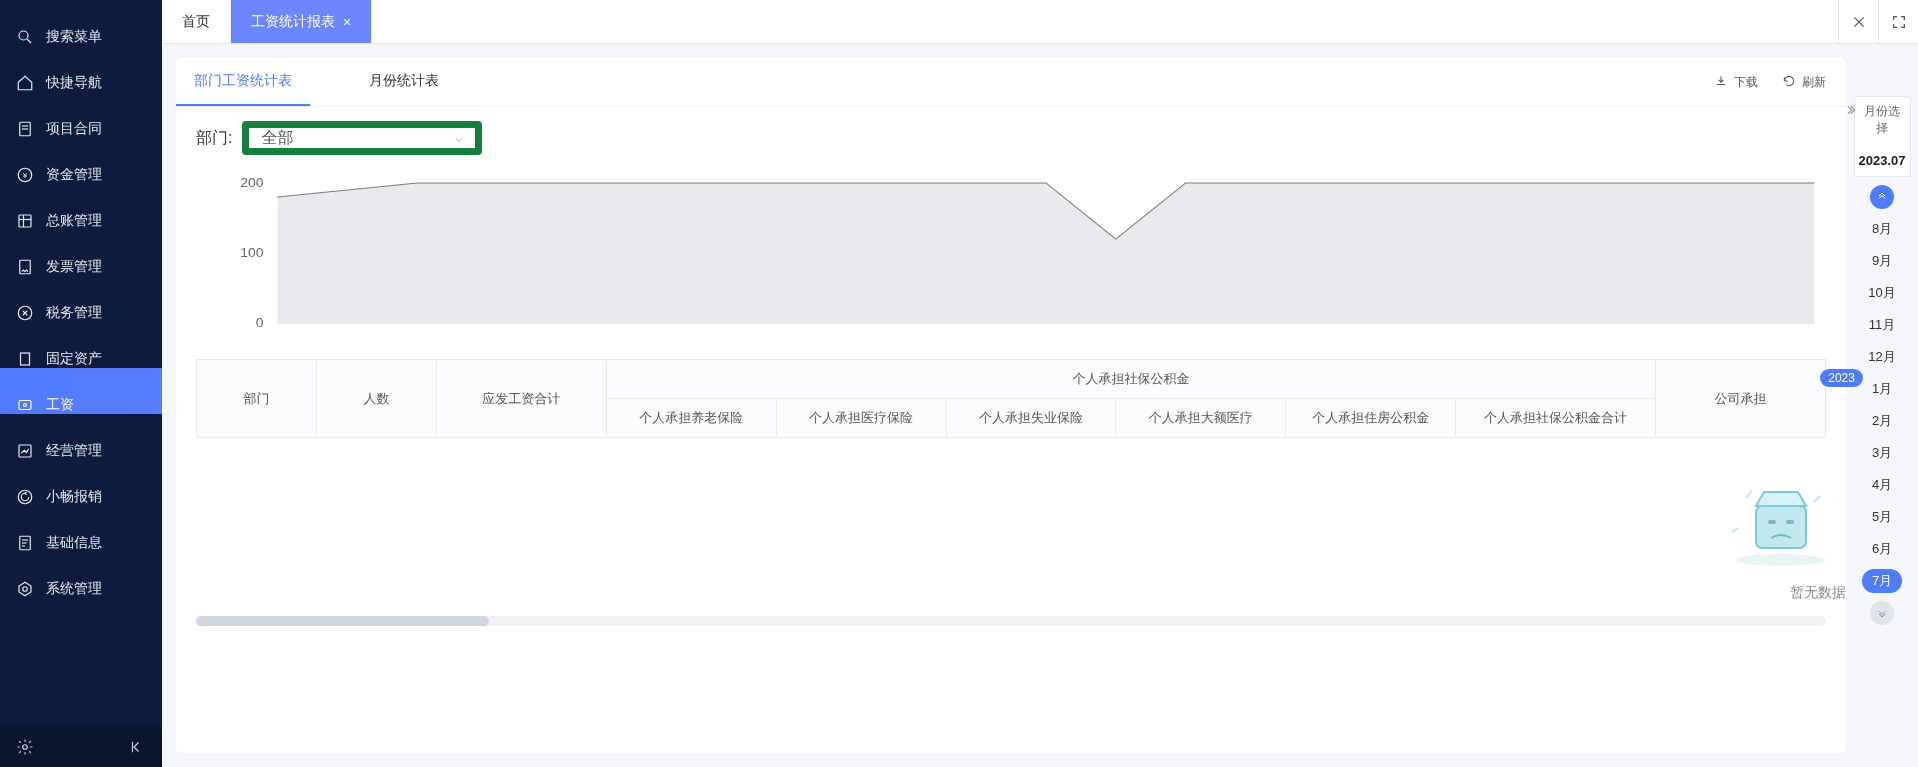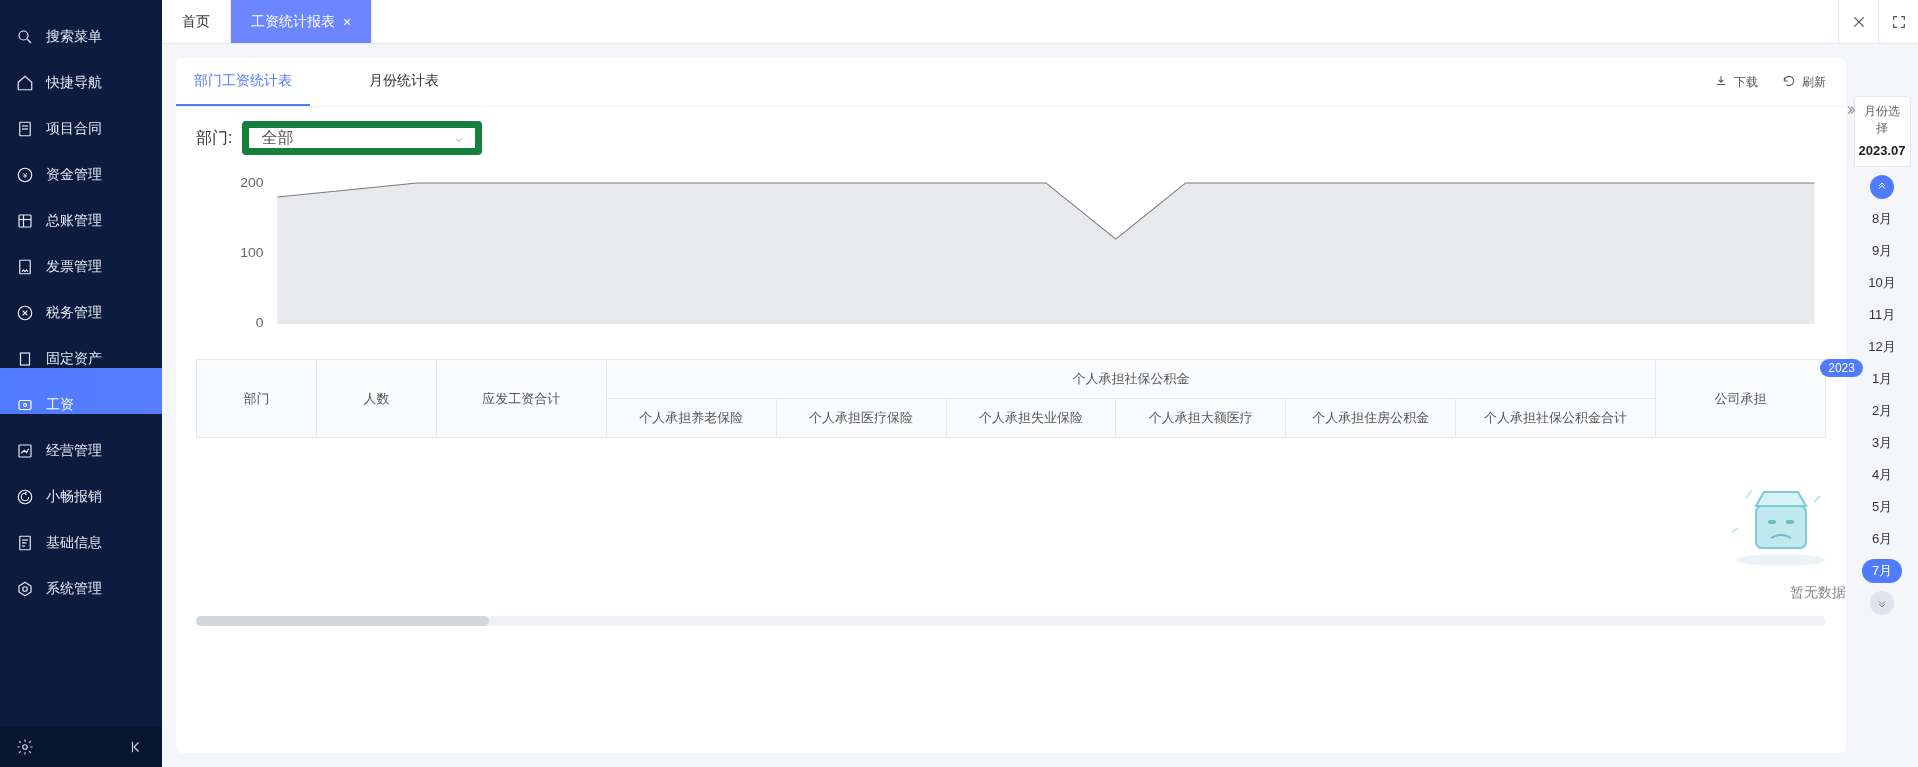--- a/index.html
+++ b/index.html
@@ -73,21 +73,21 @@
   
   .hscroll { height: 10px; margin: 4px 20px 0 20px; background: #f0f2f6; border-radius: 6px; position: relative; }
   .hscroll-thumb { position: absolute; left: 0; top: 0; height: 10px; width: 18%; background: #d2d6de; border-radius: 6px; }
 
   
   .month-panel { width: 56px; margin: 52px 8px 0 8px; display: flex; flex-direction: column; align-items: center; position: relative; }
   .month-header { background: #fff; border: 1px solid #e5e8ef; border-radius: 4px 4px 0 0; padding: 6px 4px 8px 4px; text-align: center; position: relative; }
   .month-header-collapse { position: absolute; left: -12px; top: 6px; width: 14px; height: 14px; }
   .month-header-collapse svg { width: 14px; height: 14px; stroke: #999; fill: none; stroke-width: 2; }
   .month-header-title { font-size: 12px; color: #666; }
-  .month-header-value { font-size: 13px; font-weight: 600; color: #222; margin-top: 6px; }
+  .month-header-value { font-size: 13px; font-weight: 600; color: #222; margin-top: 16px; }
   .month-scroll-btn { width: 24px; height: 24px; border-radius: 50%; display: flex; align-items: center; justify-content: center; margin: 8px auto; cursor: pointer; }
   .month-scroll-btn svg { width: 12px; height: 12px; fill: none; stroke-width: 2; }
   .btn-up { background: #4f7bff; }
   .btn-up svg { stroke: #fff; }
   .btn-down { background: #dfe3eb; }
   .btn-down svg { stroke: #888; }
   .month-list { display: flex; flex-direction: column; align-items: center; gap: 8px; position: relative; }
   .month-item { font-size: 13px; color: #333; padding: 3px 10px; border-radius: 12px; cursor: pointer; }
   .month-item.active { background: #4f7bff; color: #fff; }
   .year-badge { position: absolute; left: -38px; top: 152px; background: #4f7bff; color: #fff; font-size: 12px; padding: 2px 8px; border-radius: 10px; }

